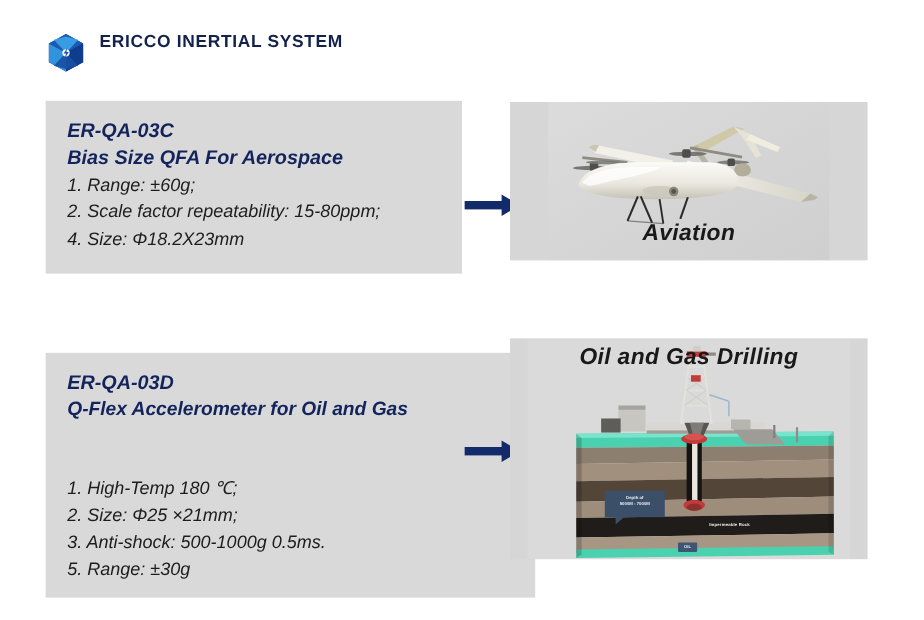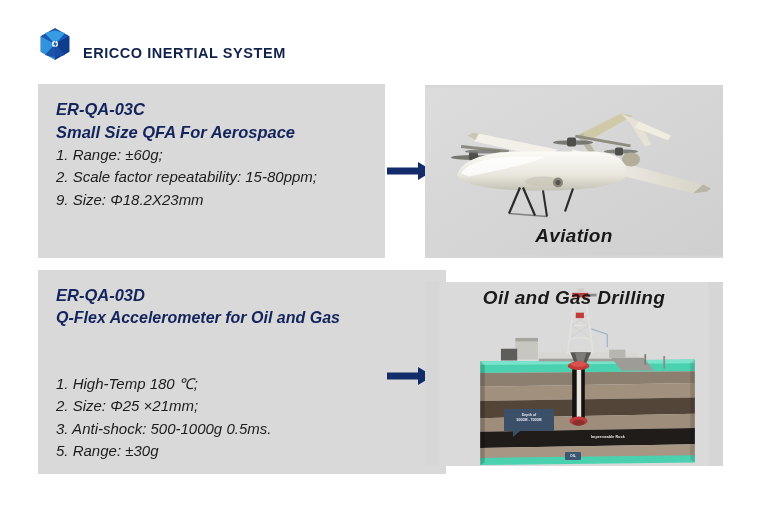--- a/index.html
+++ b/index.html
@@ -14,21 +14,21 @@
     font-family: "Liberation Sans", sans-serif;
     overflow: hidden;
   }
 
   
   .brand {
     position: absolute;
     left: 38px;
     top: 27px;
     display: flex;
-    align-items: flex-end;
+    align-items: flex-start;
     gap: 11px;
   }
   .brand-logo {
     width: 34px;
     height: 34px;
     display: block;
   }
   .brand-name {
     font-size: 14.5px;
     font-weight: bold;
@@ -37,22 +37,22 @@
     white-space: nowrap;
   }
 
   
   .spec-panel {
     position: absolute;
     background: #d9d9d9;
     box-sizing: border-box;
     padding: 14px 16px 12px 18px;
   }
-  #spec-panel-1 { left: 38px; top: 84px;  width: 347px; height: 174px; }
-  #spec-panel-2 { left: 38px; top: 270px; width: 408px; height: 204px; }
+  #spec-panel-1 { left: 38px; top: 84px;  width: 347px; height: 144px; }
+  #spec-panel-2 { left: 38px; top: 294px; width: 408px; height: 204px; }
 
   .spec-title {
     color: #13245c;
     font-weight: bold;
     font-style: italic;
     font-size: 16.5px;
     line-height: 1.38;
     white-space: nowrap;
   }
   .spec-title.wide { font-size: 16px; }
@@ -78,21 +78,21 @@
   }
   #arrow-1 { left: 387px; top: 160px; }
   #arrow-2 { left: 387px; top: 365px; }
 
   
   .media-panel {
     position: absolute;
     background: #d6d6d6;
     overflow: hidden;
   }
-  #media-panel-aviation { left: 425px; top: 85px;  width: 298px; height: 173px; }
+  #media-panel-aviation { left: 425px; top: 85px;  width: 298px; height: 132px; }
   #media-panel-drilling { left: 425px; top: 282px; width: 298px; height: 184px; }
 
   .media-caption {
     position: absolute;
     width: 100%;
     text-align: center;
     font-weight: bold;
     font-style: italic;
     color: #191919;
     z-index: 6;
@@ -155,25 +155,25 @@
     <polygon points="50,50 20,18 50,10 80,18" fill="#3aa5e8" opacity="0.9"></polygon>
     <polygon points="50,50 20,82 50,90 80,82" fill="#1a4fa3" opacity="0.9"></polygon>
     <circle cx="50" cy="50" r="9" fill="#ffffff"></circle>
     <polygon points="53,38 44,52 50,52 47,63 57,48 51,48" fill="#1d58b4"></polygon>
   </svg>
   <div class="brand-name">ERICCO INERTIAL SYSTEM</div>
 </div>
 
 <div class="spec-panel" id="spec-panel-1">
   <div class="spec-title">ER-QA-03C</div>
-  <div class="spec-title">Small Size QFA For Aerospace</div>
+  <div class="spec-title">Bias Size QFA For Aerospace</div>
   <ul class="spec-list">
     <li>1. Range:  ±60g;</li>
     <li>2. Scale factor repeatability: 15-80ppm;</li>
-    <li>9. Size: Φ18.2X23mm</li>
+    <li>4. Size: Φ18.2X23mm</li>
   </ul>
 </div>
 
 <svg class="arrow" id="arrow-1" viewBox="0 0 46 22">
   <rect x="0" y="7.5" width="33" height="7" fill="#132a6b"></rect>
   <polygon points="31,2 46,11 31,20" fill="#132a6b"></polygon>
 </svg>
 
 <div class="media-panel" id="media-panel-aviation">
   <svg class="media-svg" viewBox="0 0 298 168">

